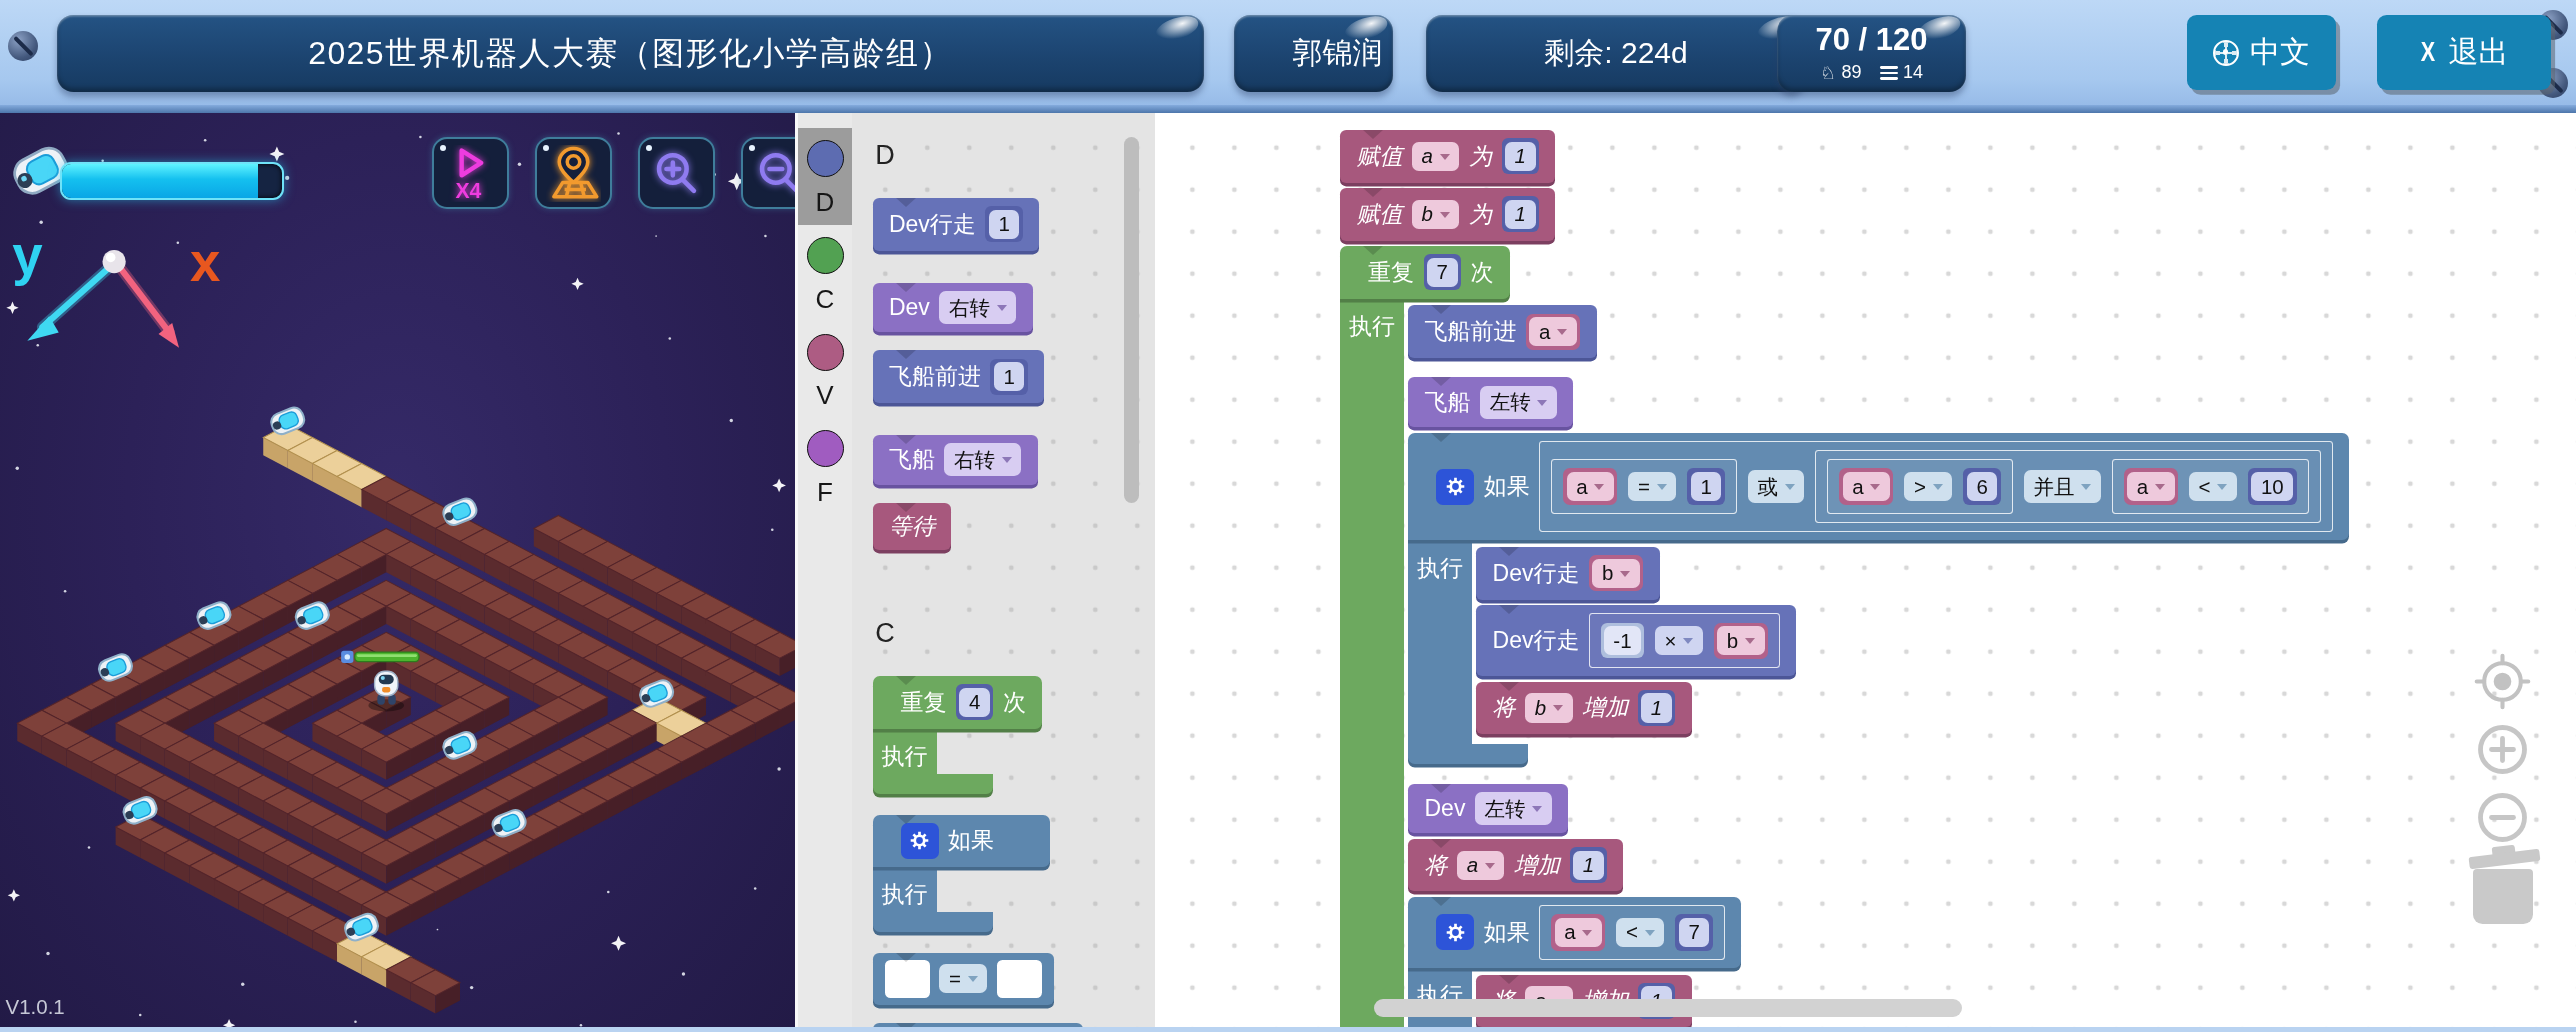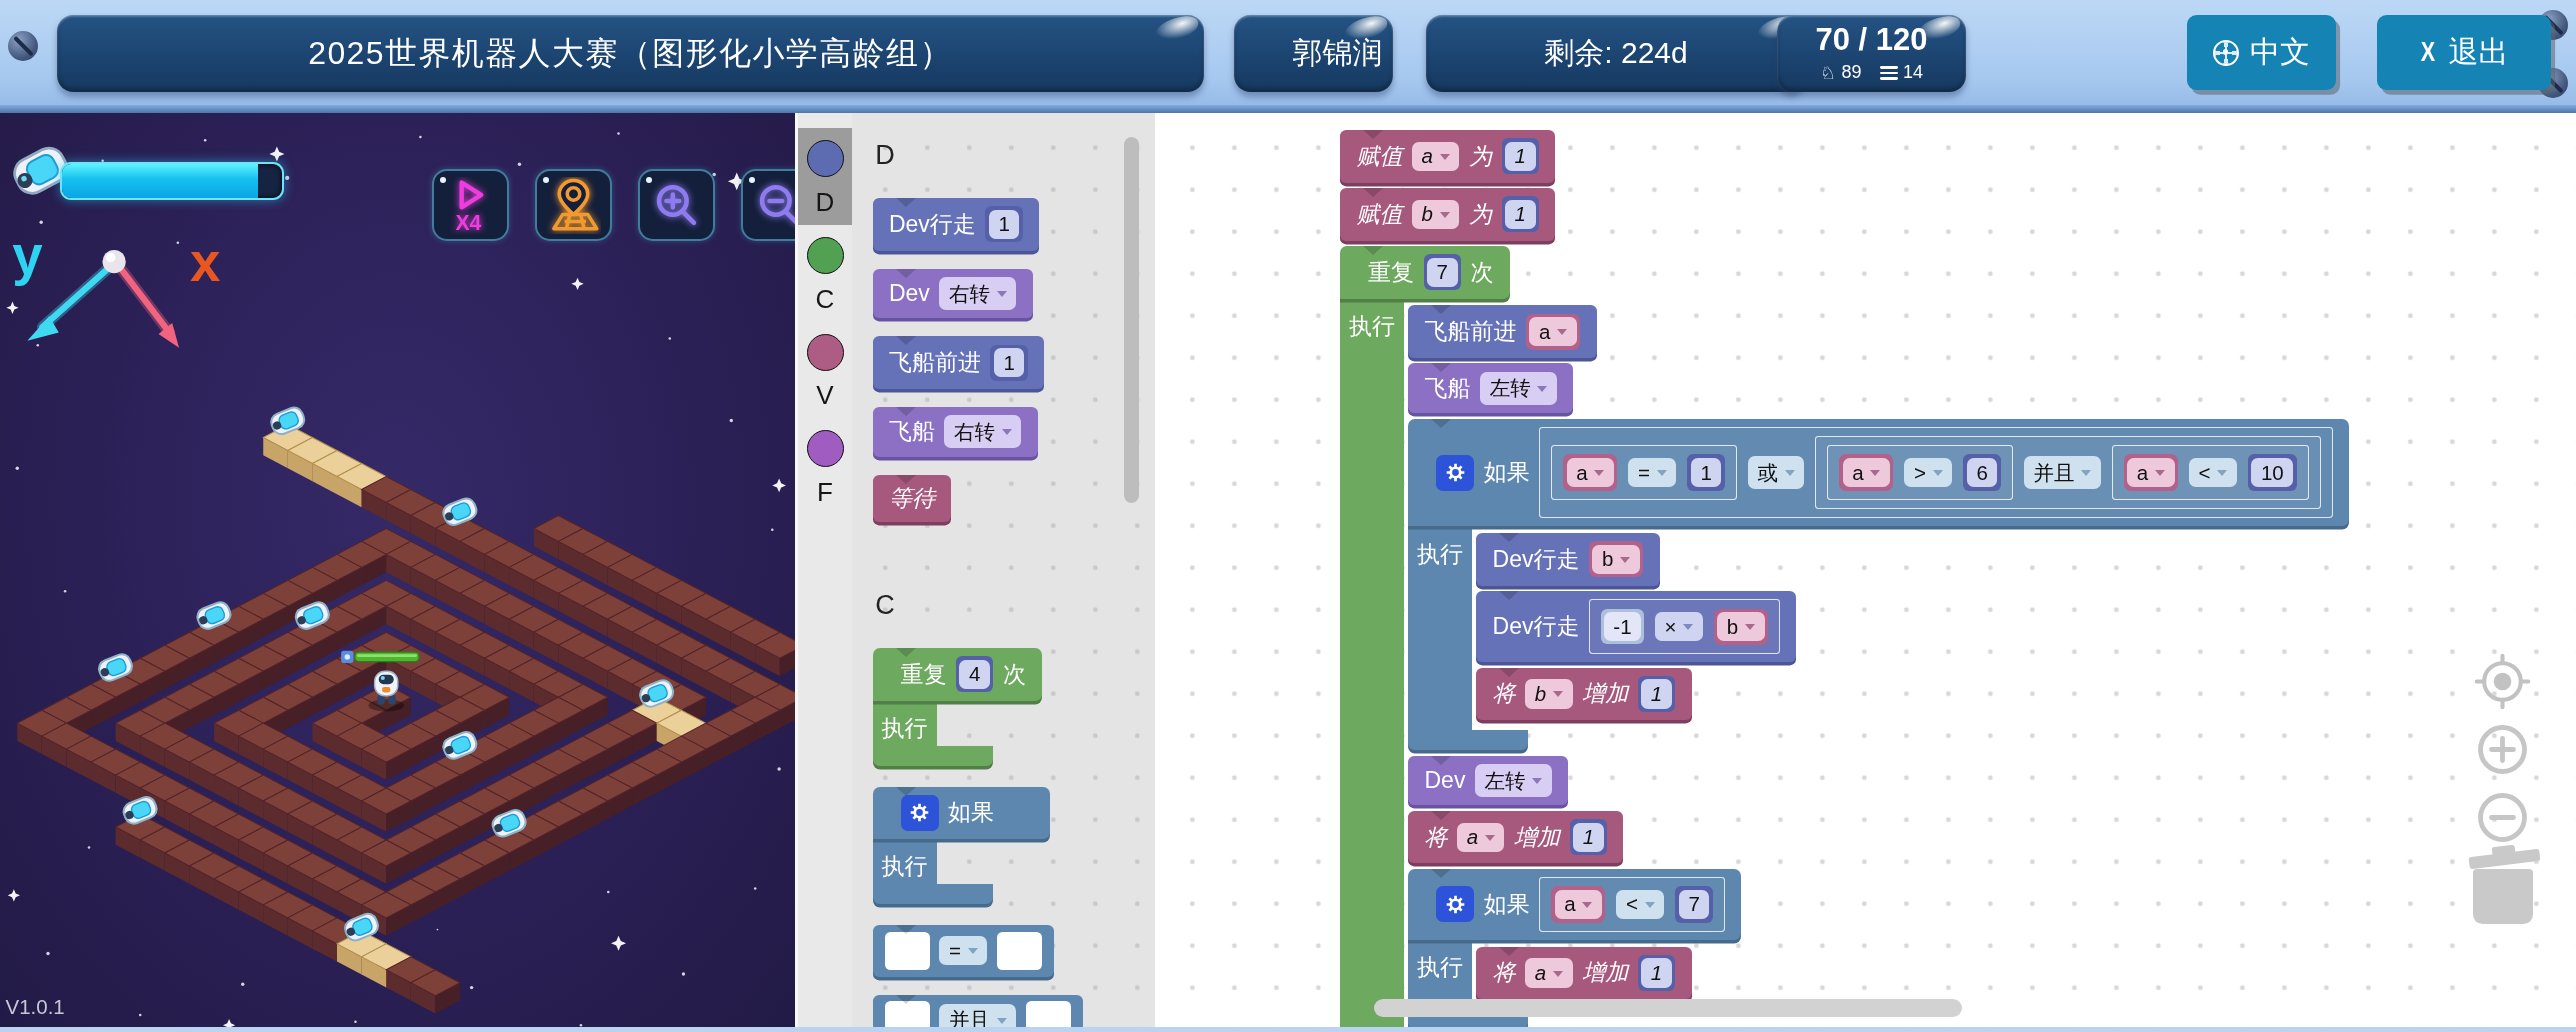--- a/index.html
+++ b/index.html
@@ -42,21 +42,21 @@
     background:#fff; border-radius:50%; }
   .wheel::after { content:''; position:absolute; inset:0;
     background:conic-gradient(#fff 0 14deg, transparent 14deg 76deg, #fff 76deg 104deg, transparent 104deg 166deg,
       #fff 166deg 194deg, transparent 194deg 256deg, #fff 256deg 284deg, transparent 284deg 346deg, #fff 346deg);
     border-radius:50%; opacity:.85; }
   .xicon { font-size:27px; transform:scaleX(.8); font-weight:bold; }
 
   
   .game { position:absolute; left:0; top:113px; width:795px; height:919px; overflow:hidden;
     background:radial-gradient(ellipse at 50% 42%, #352a68 0%, #2c2158 48%, #221a46 100%); }
-  .hud-buttons { position:absolute; left:432px; top:56px; display:flex; gap:26px;text-align:right; }
+  .hud-buttons { position:absolute; left:432px; top:24px; display:flex; gap:26px;text-align:right; }
   .nbtn { width:77px; height:72px; background:#141f3b; border:2.1px solid #3f7d9b; border-radius:15px;
     position:relative; display:flex; align-items:center; justify-content:center; cursor:pointer;
     box-shadow:0 0 6.8px rgba(70,160,190,.35); }
   .nbtn::before { content:''; position:absolute; left:5.5px; top:5.5px; width:6.2px; height:6.2px;
     background:#e8f4ff; border-radius:50%; }
   .healthbar { position:absolute; left:60px; top:49px; width:224px; height:38px; border-radius:11px;
     border:2.1px solid #6fe3f8; background:#152442; box-shadow:0 0 11px rgba(39,200,240,.55), inset 0 0 5.5px #000; overflow:hidden; }
   .healthfill { height:100%; background:linear-gradient(#5ff3ff,#14c0ef 45%,#0aa6e6); border-radius:6.8px 0 0 6.8px; }
 
   
@@ -88,21 +88,21 @@
   .trash .bin { position:absolute; left:4.1px; top:26px; width:60px; height:55px; background:#c9c9c9;
     border-radius:4.1px 4.1px 9.6px 9.6px; }
 
   
   .blk { position:relative; display:inline-flex; align-items:center; gap:9.6px; padding:8.2px 16.4px;
     border-radius:6.2px; color:#fff; font-size:23px; cursor:pointer; }
   .blk::before { content:''; position:absolute; top:0; left:23px; width:0; height:0;
     border-left:10.3px solid transparent; border-right:10.3px solid transparent; border-top:9px solid rgba(0,0,0,.17); }
   .maroon { background:#a7587d; box-shadow:0 3.4px 0 #7c3f60;font-style:italic; }
   .slate  { background:#6672b8; box-shadow:0 3.4px 0 #4c5697; }
-  .purple { background:#8b70c4; box-shadow:0 3.4px 0 #6853a0; }
+  .purple { background:#8b70c4; box-shadow:0 3.4px 0 #6853a0;margin-top:14px; }
   .green  { background:#6da95f; box-shadow:0 3.4px 0 #527f47; }
   .steel  { background:#5d87ae; box-shadow:0 3.4px 0 #466a8b; }
   .f { border-radius:6.8px; padding:2.7px 9.6px; display:inline-flex; align-items:center; gap:6.8px;
     color:#111; font-size:20.5px; cursor:pointer; }
   .f.pink  { background:#eec9dc; } .f.lav { background:#cfd5f1; }
   .f.lil   { background:#d8cdf2; } .f.lblue { background:#cfe0ee; }
   .caret { width:0; height:0; border:5.5px solid transparent; border-top:6.8px solid #a86a8c; margin-top:6.2px; }
   .caret.cl { border-top-color:#7f89c0; } .caret.cp { border-top-color:#8d77b8; } .caret.cb { border-top-color:#7fa3c0; }
   .wrapv { background:#b2618a; padding:3.4px; border-radius:6.8px; display:inline-flex; }
   .wrapn { background:#5560a8; padding:3.4px; border-radius:6.2px; display:inline-flex; }

